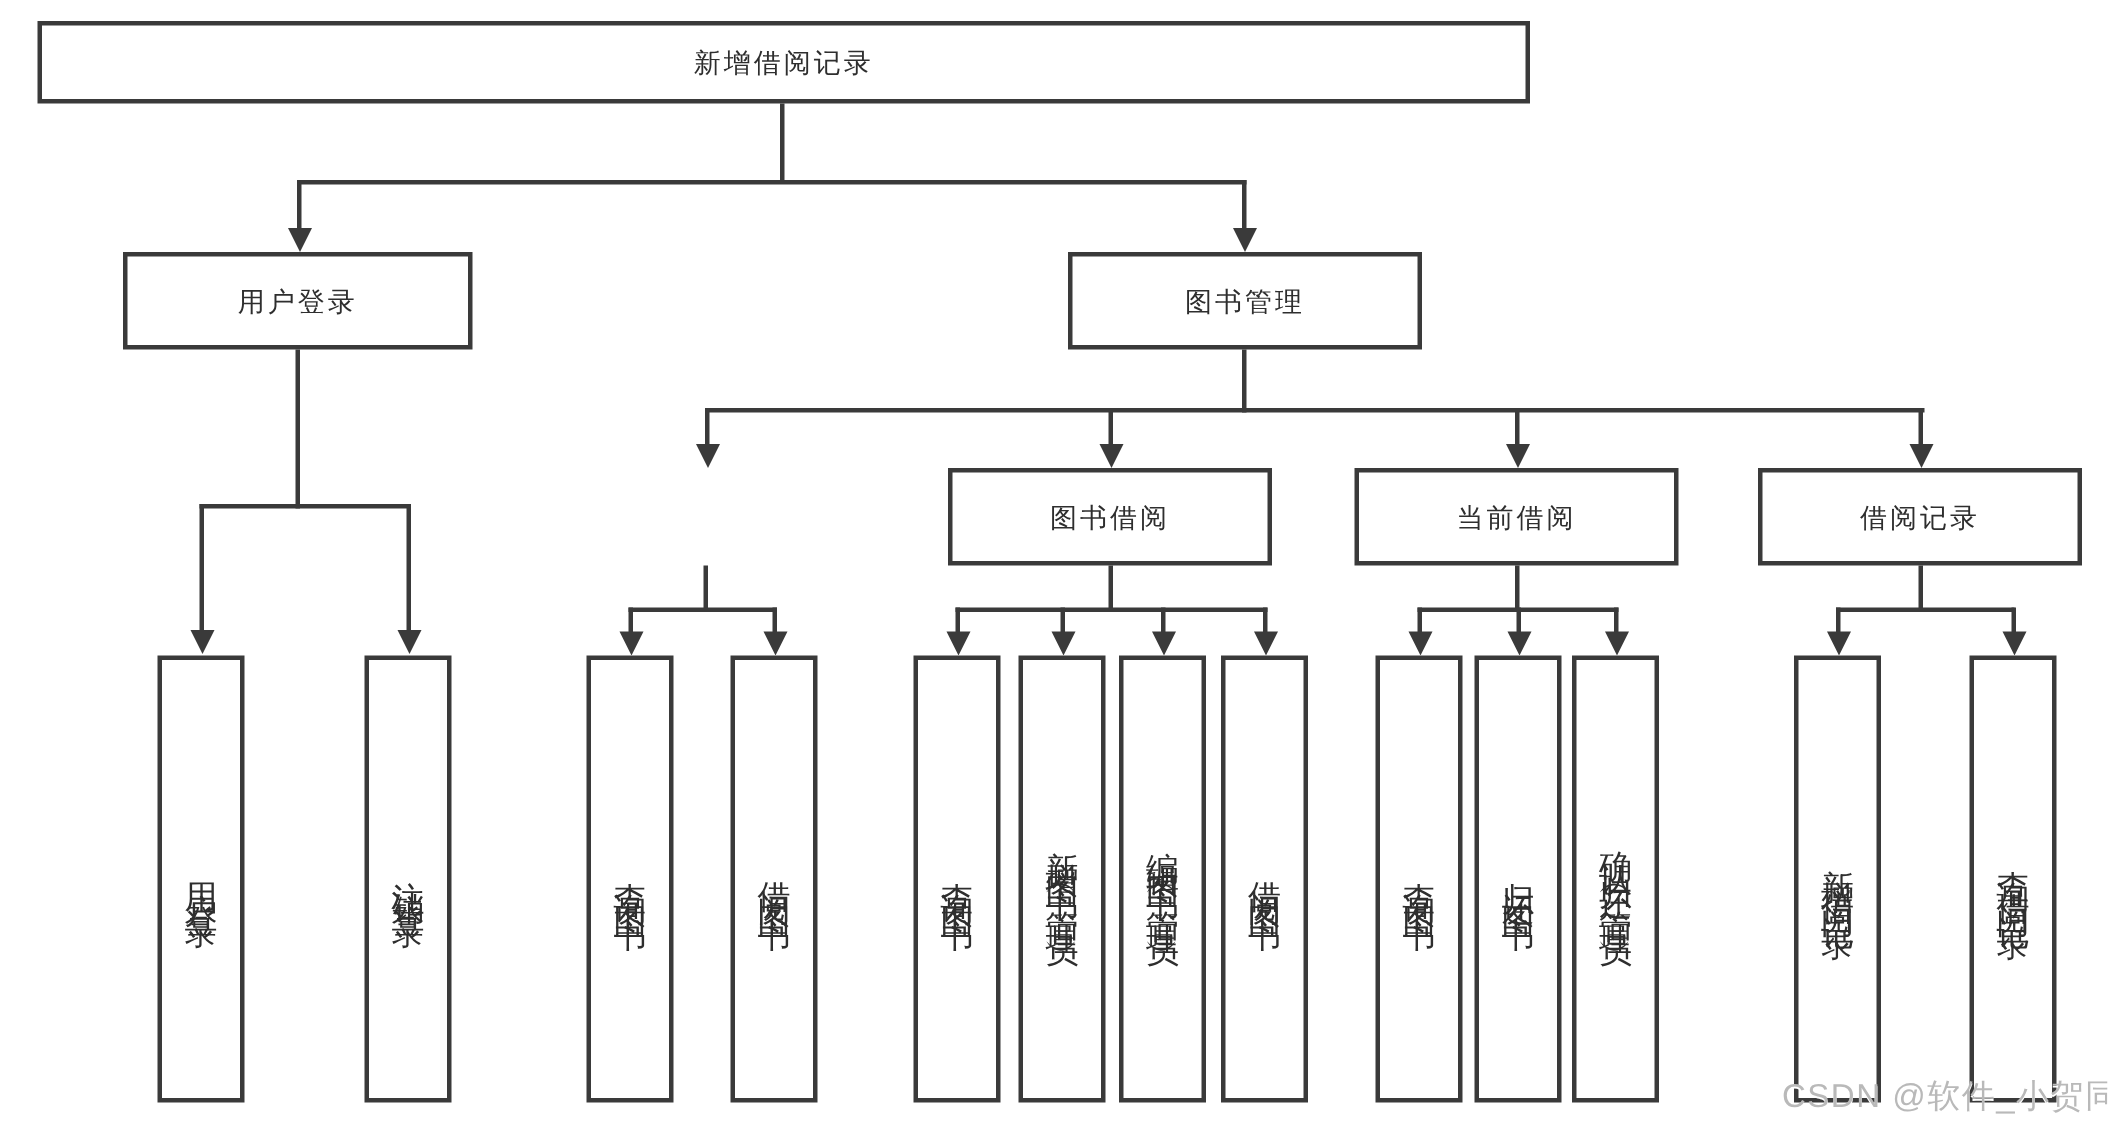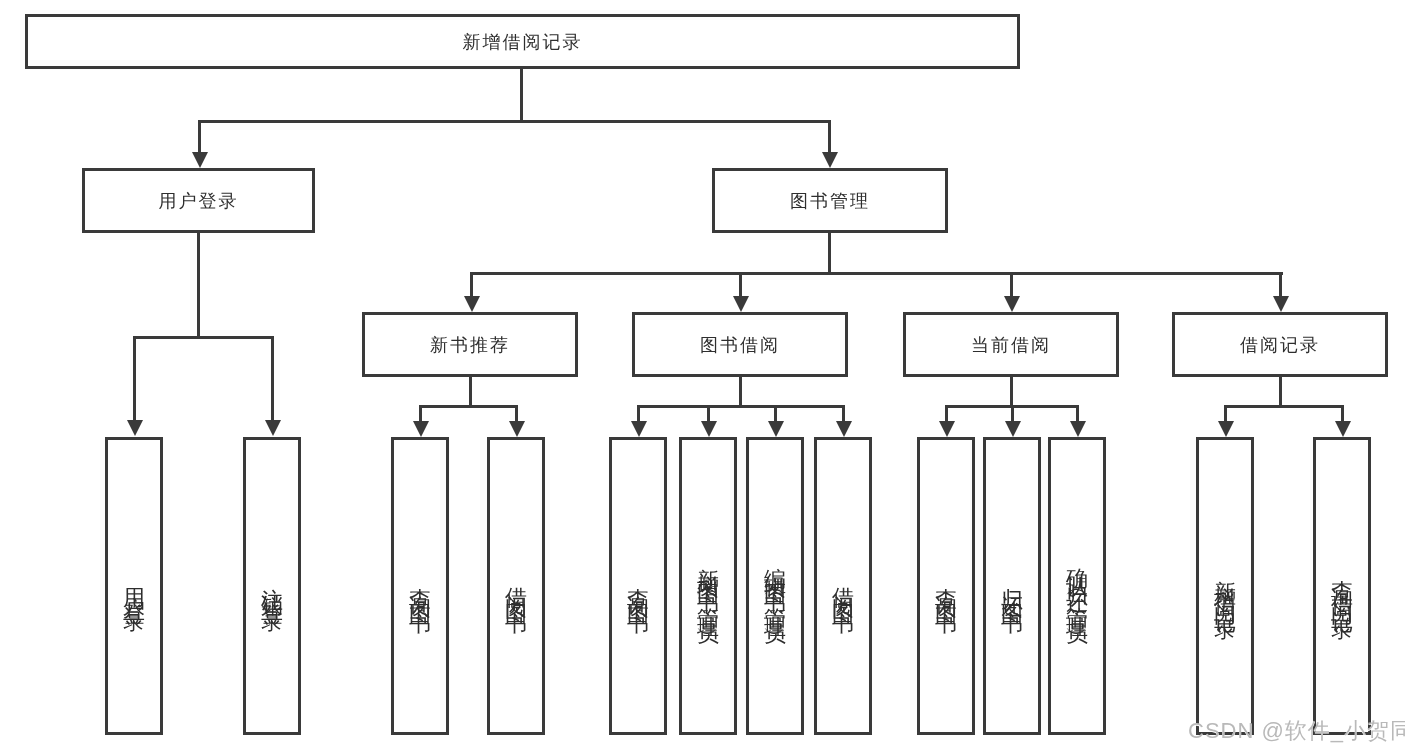--- a/index.html
+++ b/index.html
@@ -60,21 +60,20 @@
   <div class="hline" style="left:470px;top:272px;width:813px;"></div>
   <div class="vline" style="left:470px;top:272px;height:26px;"></div>
   <div class="arrow" style="left:464px;top:296px;"></div>
   <div class="vline" style="left:739px;top:272px;height:26px;"></div>
   <div class="arrow" style="left:733px;top:296px;"></div>
   <div class="vline" style="left:1010px;top:272px;height:26px;"></div>
   <div class="arrow" style="left:1004px;top:296px;"></div>
   <div class="vline" style="left:1279px;top:272px;height:26px;"></div>
   <div class="arrow" style="left:1273px;top:296px;"></div>
 
-  <div class="node h-node" style="left:362px;top:312px;width:216px;">新书推荐</div>
   <div class="node h-node" style="left:632px;top:312px;width:216px;">图书借阅</div>
   <div class="node h-node" style="left:903px;top:312px;width:216px;">当前借阅</div>
   <div class="node h-node" style="left:1172px;top:312px;width:216px;">借阅记录</div>
 
   <div class="vline" style="left:469px;top:377px;height:31px;"></div>
   <div class="hline" style="left:419px;top:405px;width:99px;"></div>
   <div class="vline" style="left:419px;top:405px;height:18px;"></div>
   <div class="arrow" style="left:413px;top:421px;"></div>
   <div class="vline" style="left:515px;top:405px;height:18px;"></div>
   <div class="arrow" style="left:509px;top:421px;"></div>

